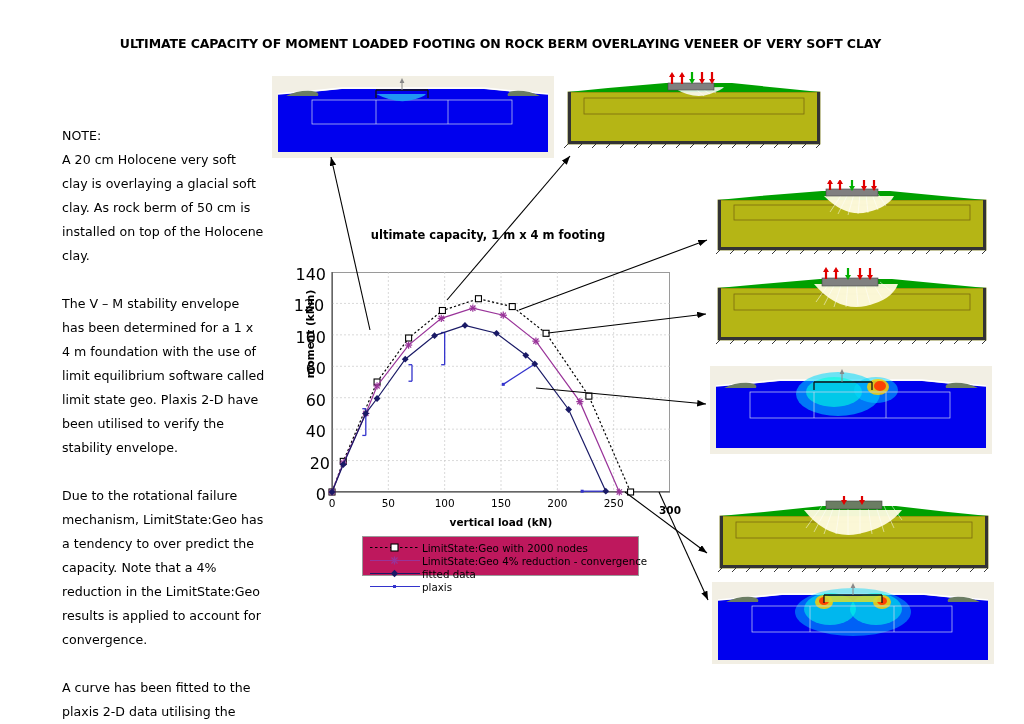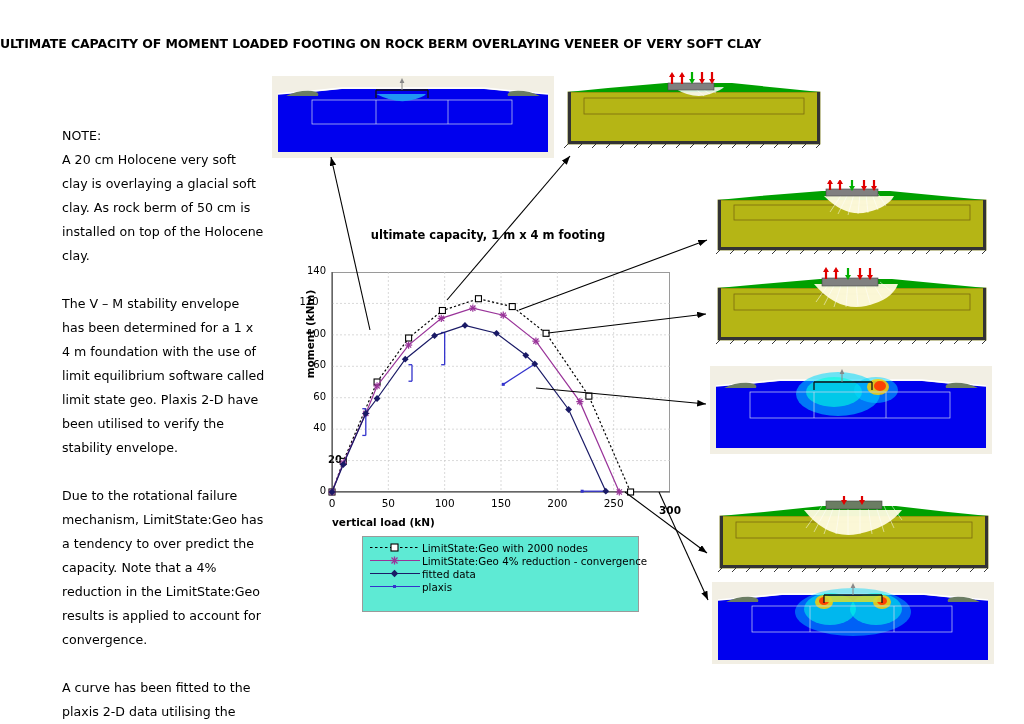--- a/index.html
+++ b/index.html
@@ -3,21 +3,21 @@
 <meta charset="utf-8">
 <style>
   html,body{margin:0;padding:0;}
   body{
     width:1024px;height:724px;position:relative;overflow:hidden;
     background:#ffffff;
     font-family:"DejaVu Sans","Liberation Sans",sans-serif;
     color:#000;
   }
   .title{
-    position:absolute;top:36px;left:0;width:1001px;text-align:left;
+    position:absolute;top:36px;left:0;width:1001px;text-align:center;
     font-size:12.5px;font-weight:bold;letter-spacing:-0.1px;
   }
   .note{
     position:absolute;left:62px;top:124px;width:205px;
     font-size:12.6px;line-height:24px;white-space:pre-wrap;
   }
 
   
   #chart{position:absolute;left:288px;top:228px;width:400px;height:300px;}
   .chart-title{
@@ -27,31 +27,31 @@
   .plot-frame{
     position:absolute;left:44px;top:44px;width:338px;height:220px;
     border:1px solid #9a9a9a;background:#fff;box-sizing:border-box;
   }
   .ylab{
     position:absolute;left:-38px;top:100px;width:120px;text-align:center;
     font-size:10.5px;font-weight:bold;
     transform:rotate(-90deg);transform-origin:center center;
   }
   .xlab{
-    position:absolute;left:44px;top:288px;width:338px;
+    position:absolute;left:44px;top:288px;width:338px;text-align:center;
     font-size:10.5px;font-weight:bold;
   }
-  .ytick{position:absolute;font-size:10px;text-align:right;width:34px;}
+  .ytick{position:absolute;font-size:16px;text-align:right;width:34px;}
   .xtick{position:absolute;font-size:10.5px;text-align:center;width:34px;}
   svg{display:block;}
 
   
   #legend{
-    position:absolute;left:362px;top:536px;width:277px;height:76px;
-    border:1px solid #9a9a9a;background:#5eead4;box-sizing:border-box;
+    position:absolute;left:362px;top:536px;width:277px;height:40px;
+    border:1px solid #9a9a9a;background:#be185d;box-sizing:border-box;
     padding:4px 5px;
   }
   .lg-row{display:flex;align-items:center;height:13px;}
   .lg-key{width:54px;height:13px;flex:0 0 54px;}
   .lg-txt{font-size:10.3px;white-space:nowrap;}
 
   
   .thumb{position:absolute;overflow:hidden;}
   .arrow-layer{position:absolute;left:0;top:0;width:1024px;height:724px;pointer-events:none;}
 </style>
@@ -91,21 +91,21 @@
 <div id="chart">
   <div class="chart-title">ultimate capacity, 1 m x 4 m footing</div>
 
   <div class="ylab">moment (kNm)</div>
   <div class="xlab">vertical load (kN)</div>
 
   <div class="plot-frame"></div>
 
   <div id="ytick-layer">
       <div class="ytick" style="left: 4px; top: 257px;">0</div>
-      <div class="ytick" style="left: 20px; top: 225.571px; font-weight: bold;">20</div>
+      <div class="ytick" style="left: 8px; top: 225.571px;">20</div>
       <div class="ytick" style="left: 4px; top: 194.143px;">40</div>
       <div class="ytick" style="left: 4px; top: 162.714px; text-align: right;">60</div>
       <div class="ytick" style="left: 4px; top: 131.286px;">60</div>
       <div class="ytick" style="left: 4px; top: 99.8571px;">100</div>
       <div class="ytick" style="left: 4px; top: 68.4286px; text-align: center;">120</div>
       <div class="ytick" style="left: 4px; top: 37px;">140</div>
     </div>
   <div id="xtick-layer">
       <div class="xtick" style="left: 27px; top: 269px;">0</div>
       <div class="xtick" style="left: 83.3333px; top: 269px;">50</div>

